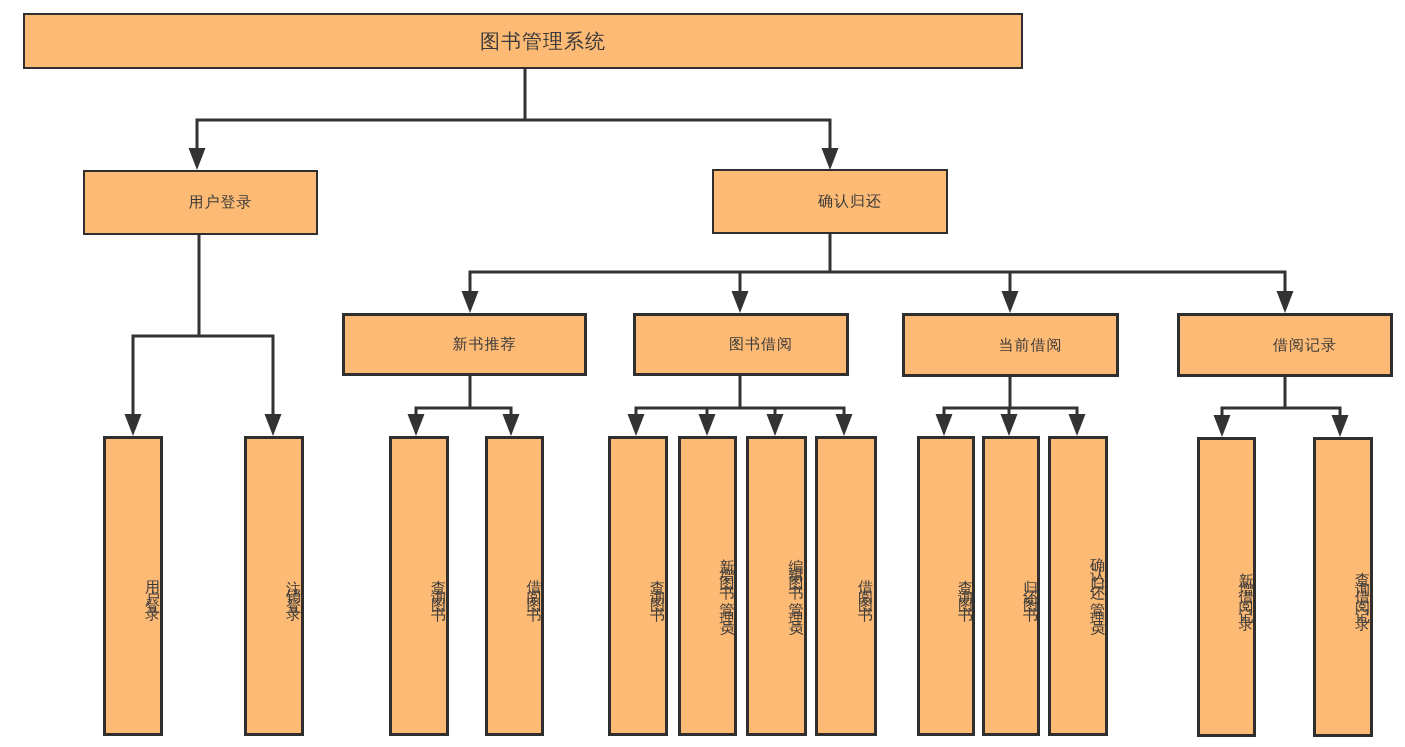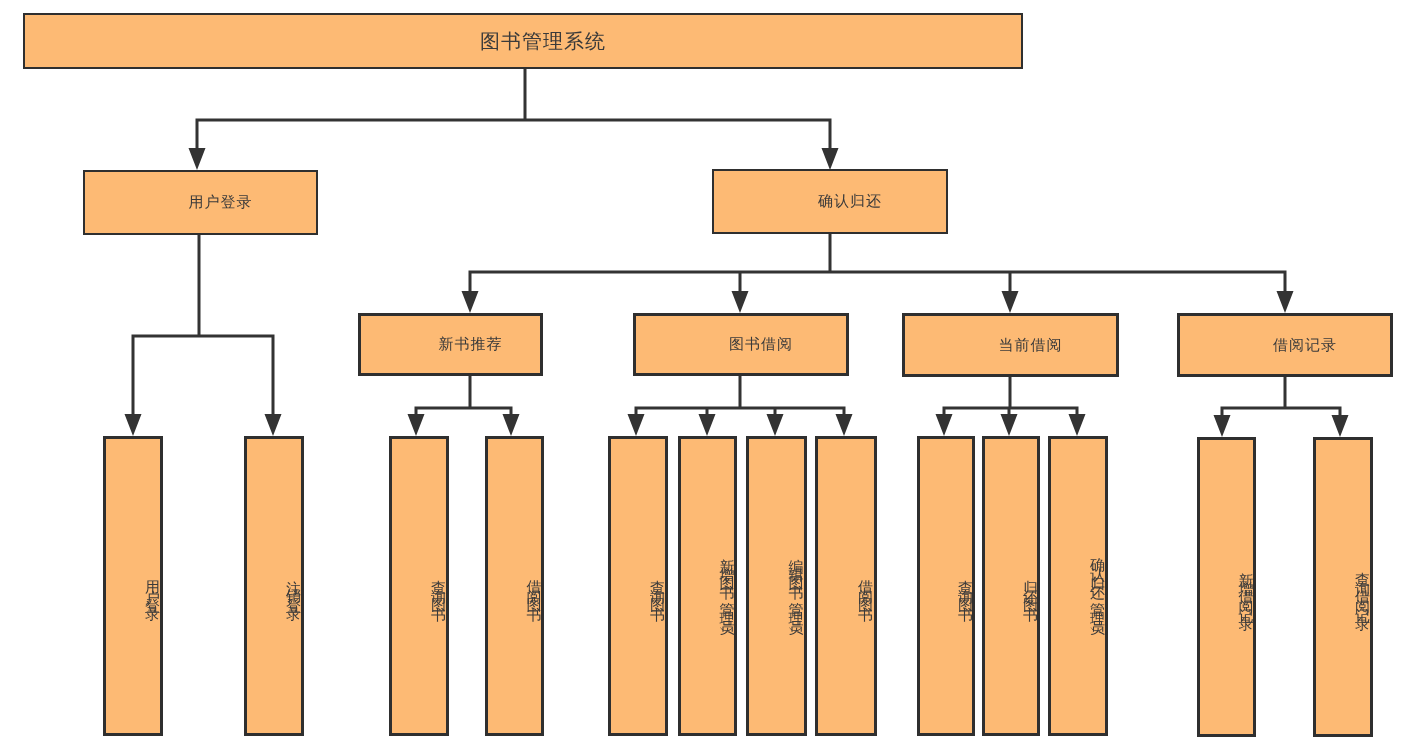--- a/index.html
+++ b/index.html
@@ -56,21 +56,21 @@
     <span class="lbl root-lbl">图书管理系统</span>
   </div>
 
   <div class="box" style="left:83px;top:170px;width:235px;height:65px">
     <span class="lbl">用户登录</span>
   </div>
   <div class="box" style="left:712px;top:169px;width:236px;height:65px">
     <span class="lbl">确认归还</span>
   </div>
 
-  <div class="box l3" style="left:358px;top:313px;width:185px;height:63px">
+  <div class="box l3" style="left:342px;top:313px;width:245px;height:63px">
     <span class="lbl">新书推荐</span>
   </div>
   <div class="box l3" style="left:902px;top:313px;width:217px;height:64px">
     <span class="lbl">当前借阅</span>
   </div>
   <div class="box l3" style="left:633px;top:313px;width:216px;height:63px">
     <span class="lbl">图书借阅</span>
   </div>
   <div class="box l3" style="left:1177px;top:313px;width:216px;height:64px">
     <span class="lbl">借阅记录</span>

